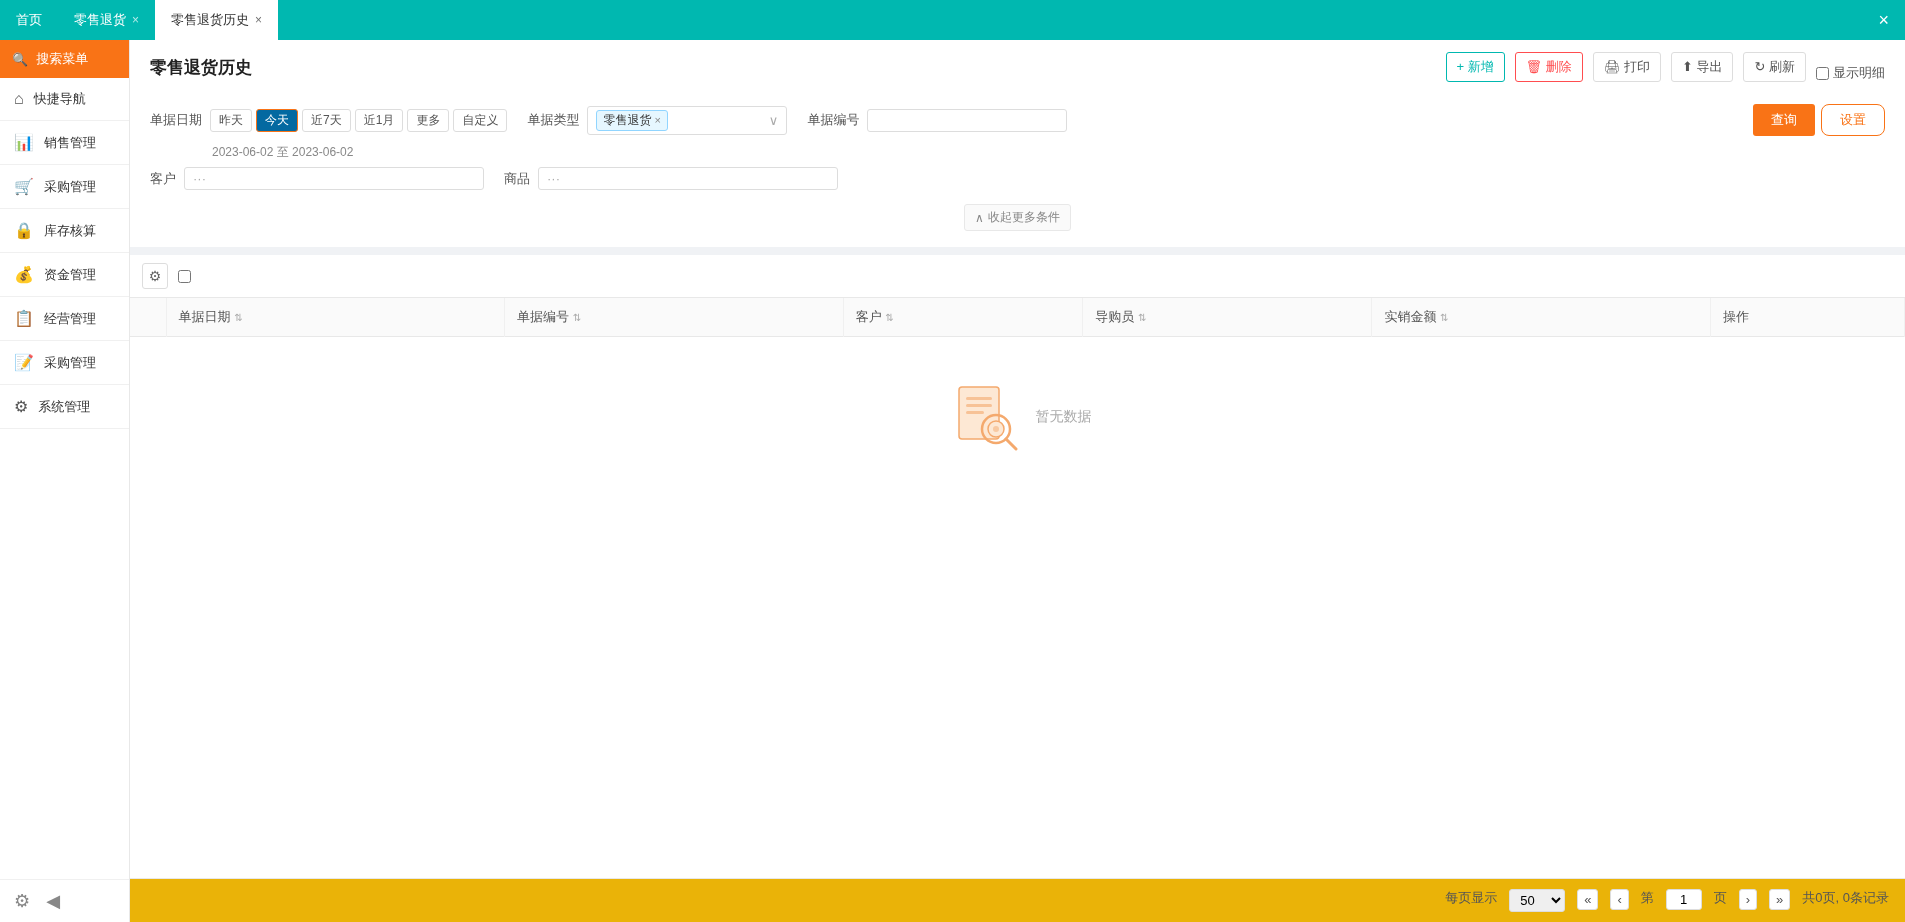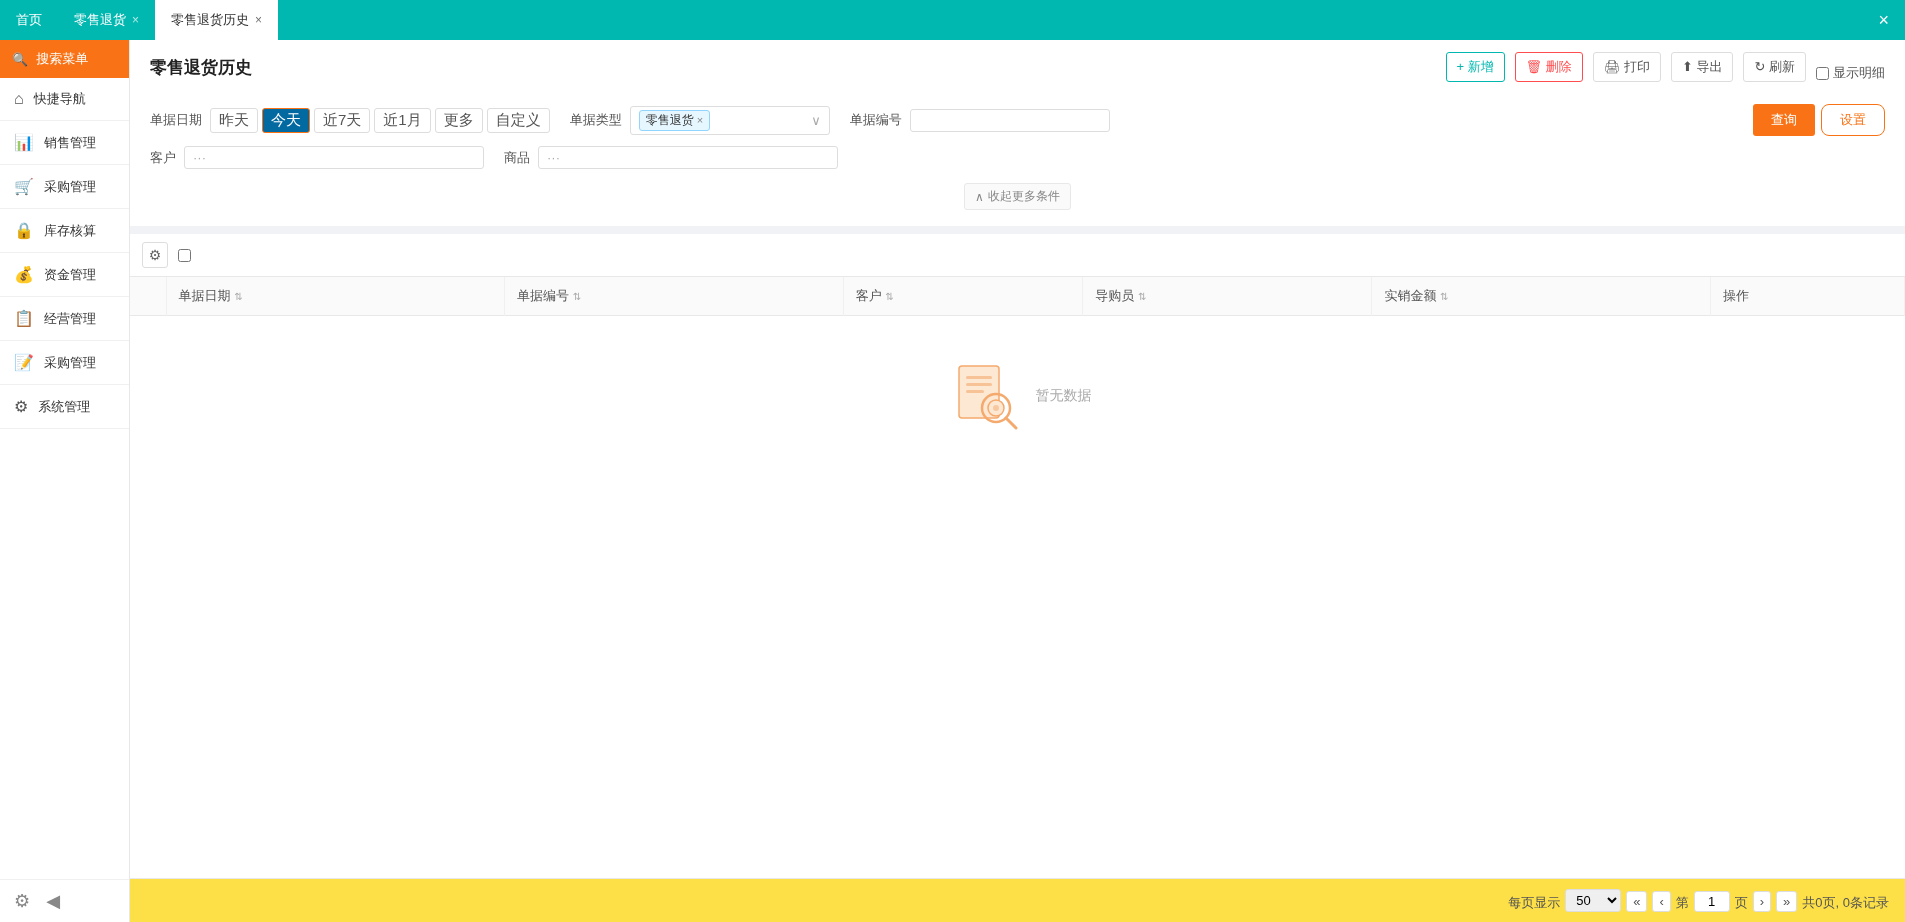--- a/index.html
+++ b/index.html
@@ -167,21 +167,21 @@
     .date-shortcuts {
       display: flex;
       align-items: center;
       gap: 4px;
     }
     .date-btn {
       padding: 2px 8px;
       border: 1px solid #ddd;
       background: #fff;
       border-radius: 3px;
-      font-size: 15px;
+      font-size: 12px;
       color: #555;
       cursor: pointer;
     }
     .date-btn.active {
       background: #0369a1;
       color: #fff;
       border-color: #f97316;
     }
     .date-range {
       font-size: 12px;
@@ -317,26 +317,26 @@
       justify-content: center;
       color: #aaa;
       font-size: 14px;
       gap: 12px;
       padding: 40px;
     }
 
     
     .pagination {
       display: flex;
-      align-items: flex-end;
+      align-items: flex-start;
       justify-content: flex-end;
       padding: 10px 16px;
       border-top: 1px solid #e8e8e8;
-      background: #fde047;
-      gap: 5px;
+      background: #eab308;
+      gap: 12px;
       font-size: 13px;
       color: #555;
     }
     .pagination-select {
       border: 1px solid #ddd;
       border-radius: 3px;
       padding: 2px 6px;
       font-size: 13px;
     }
     .pagination-btn {
@@ -483,20 +483,23 @@
             <span class="filter-label">单据编号</span>
             <input class="filter-input" type="text" style="min-width: 200px;">
           </div>
 
           <div class="action-btns" style="margin-left:auto;">
             <button class="btn-query">查询</button>
             <button class="btn-settings">设置</button>
           </div>
         </div>
 
+        <div style="margin-left: 62px; margin-bottom: 6px; margin-top: -4px;">
+          <span class="date-range">2023-06-02 至 2023-06-02</span>
+        </div>
 
         <div class="filter-row">
           <div class="filter-item">
             <span class="filter-label">客户</span>
             <div class="filter-select" style="min-width:300px;">
               <span class="filter-dots">···</span>
             </div>
           </div>
           <div class="filter-item">
             <span class="filter-label">商品</span>

